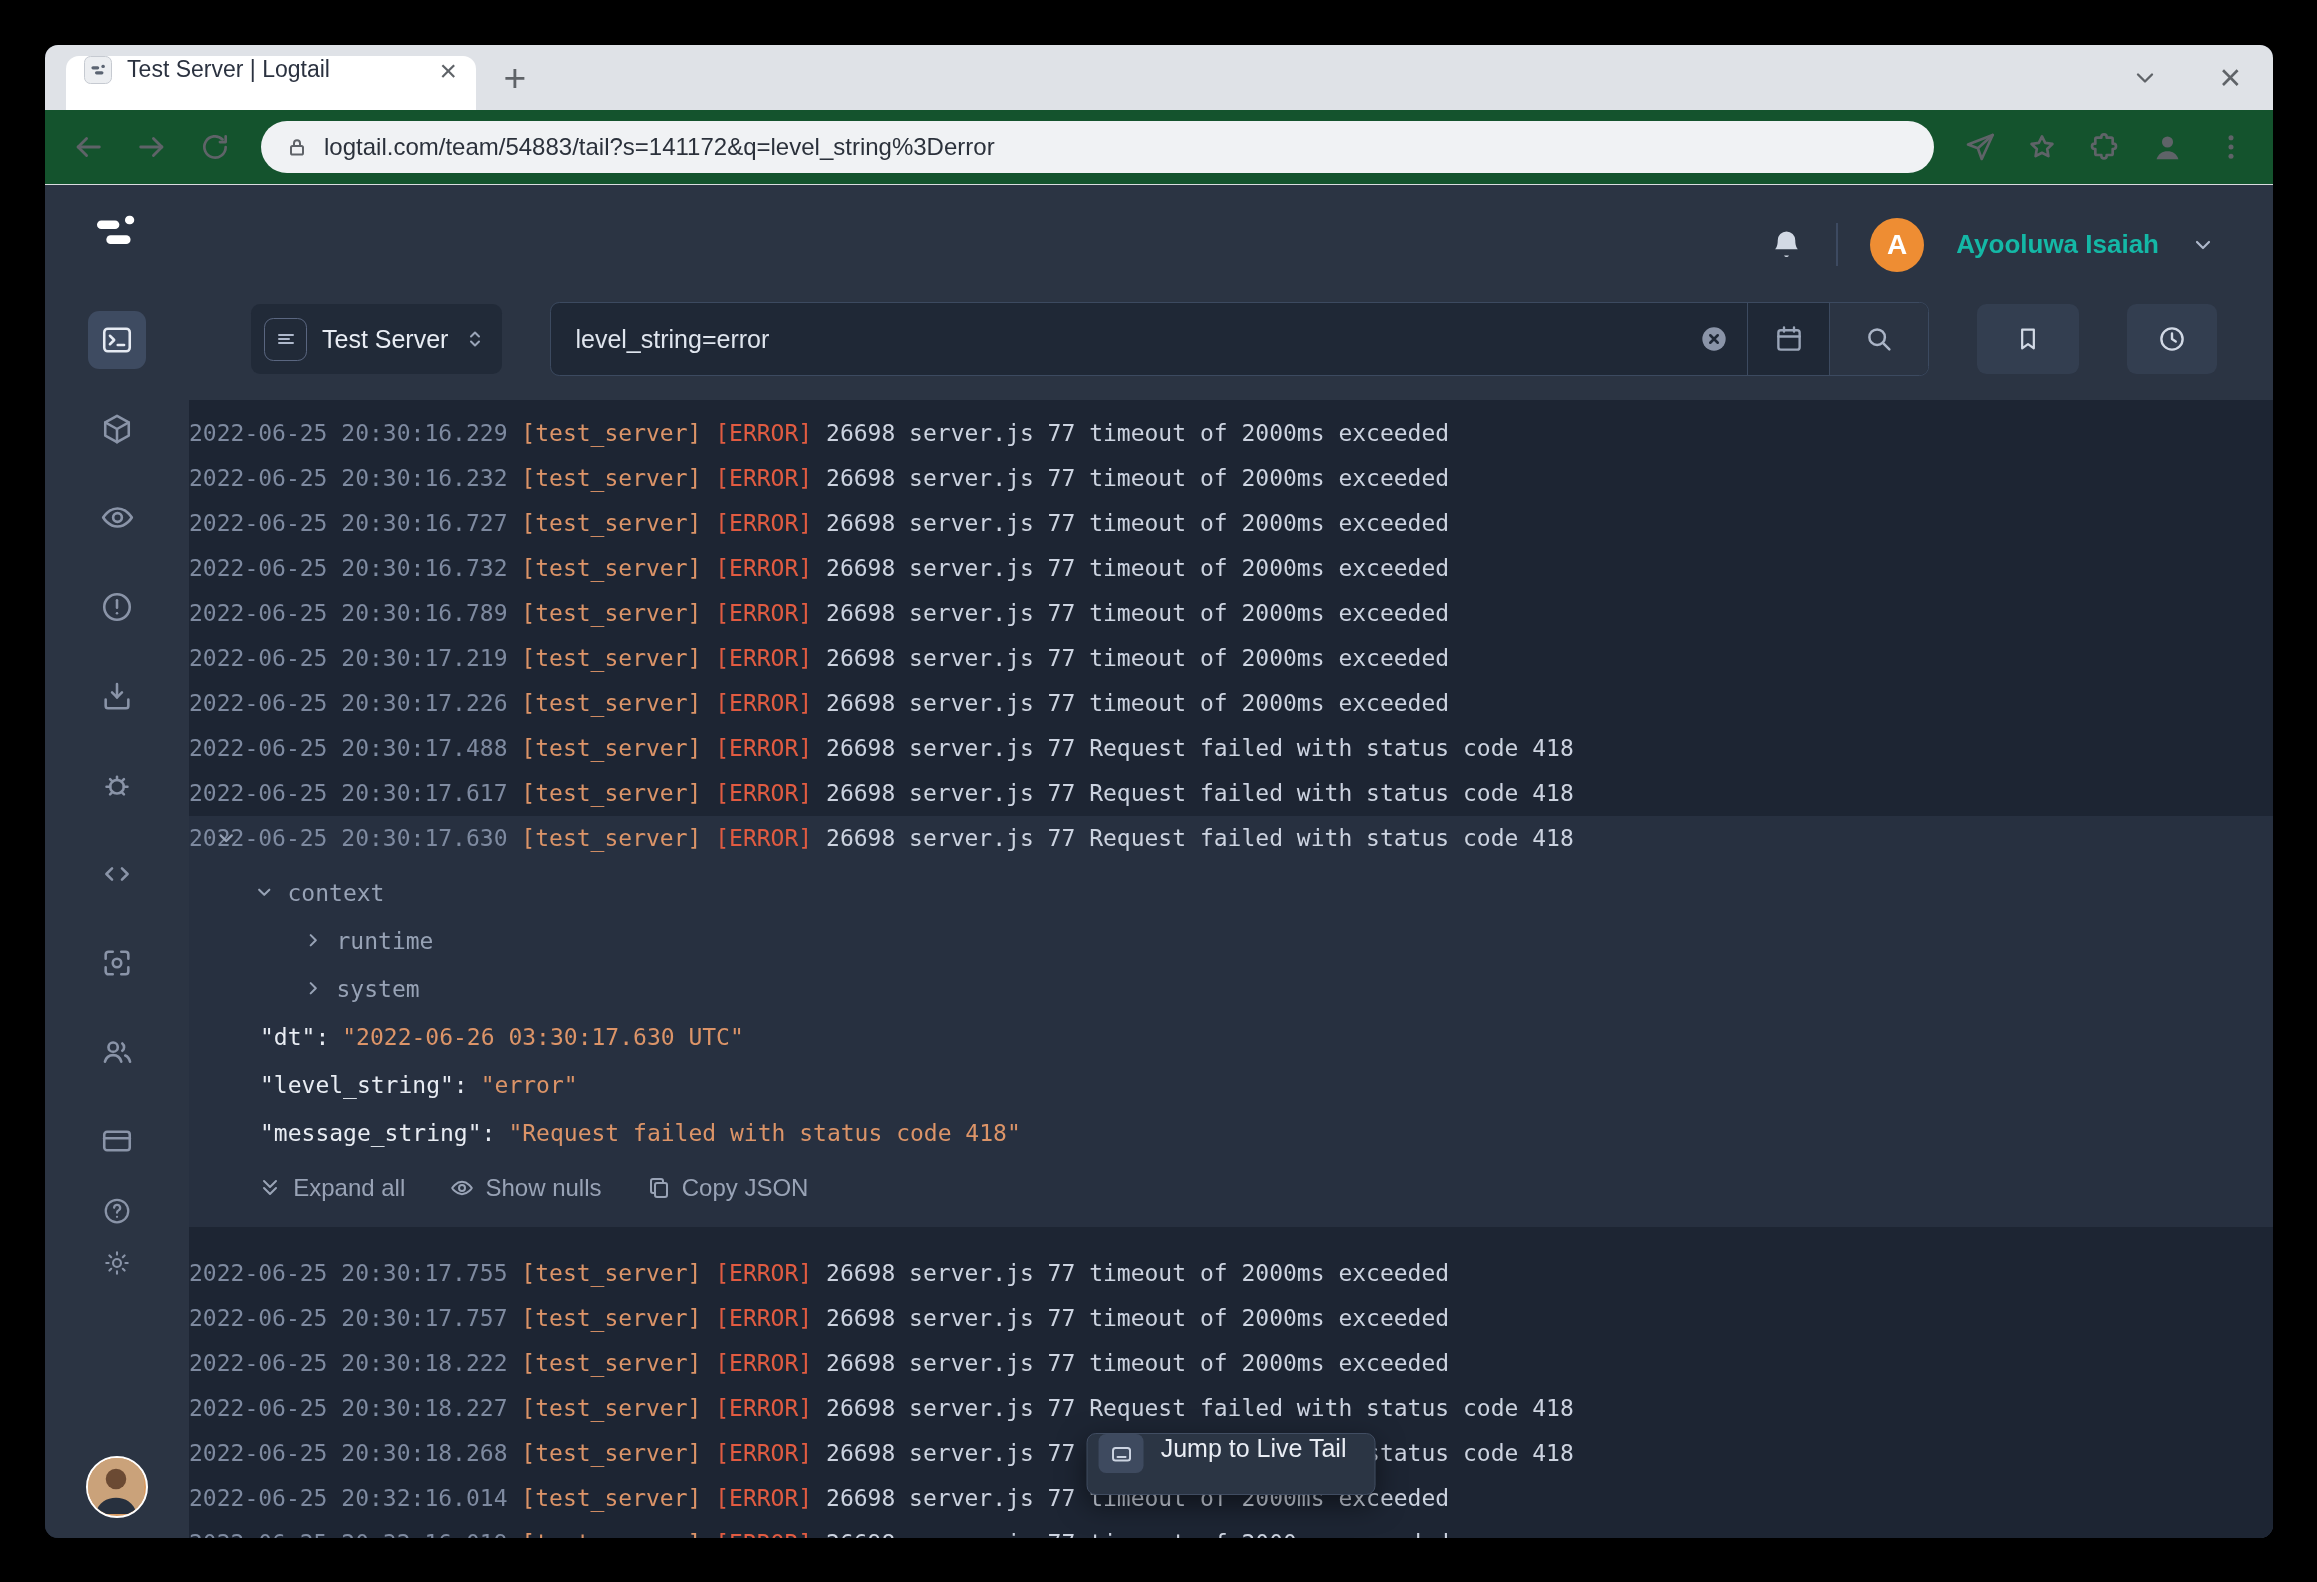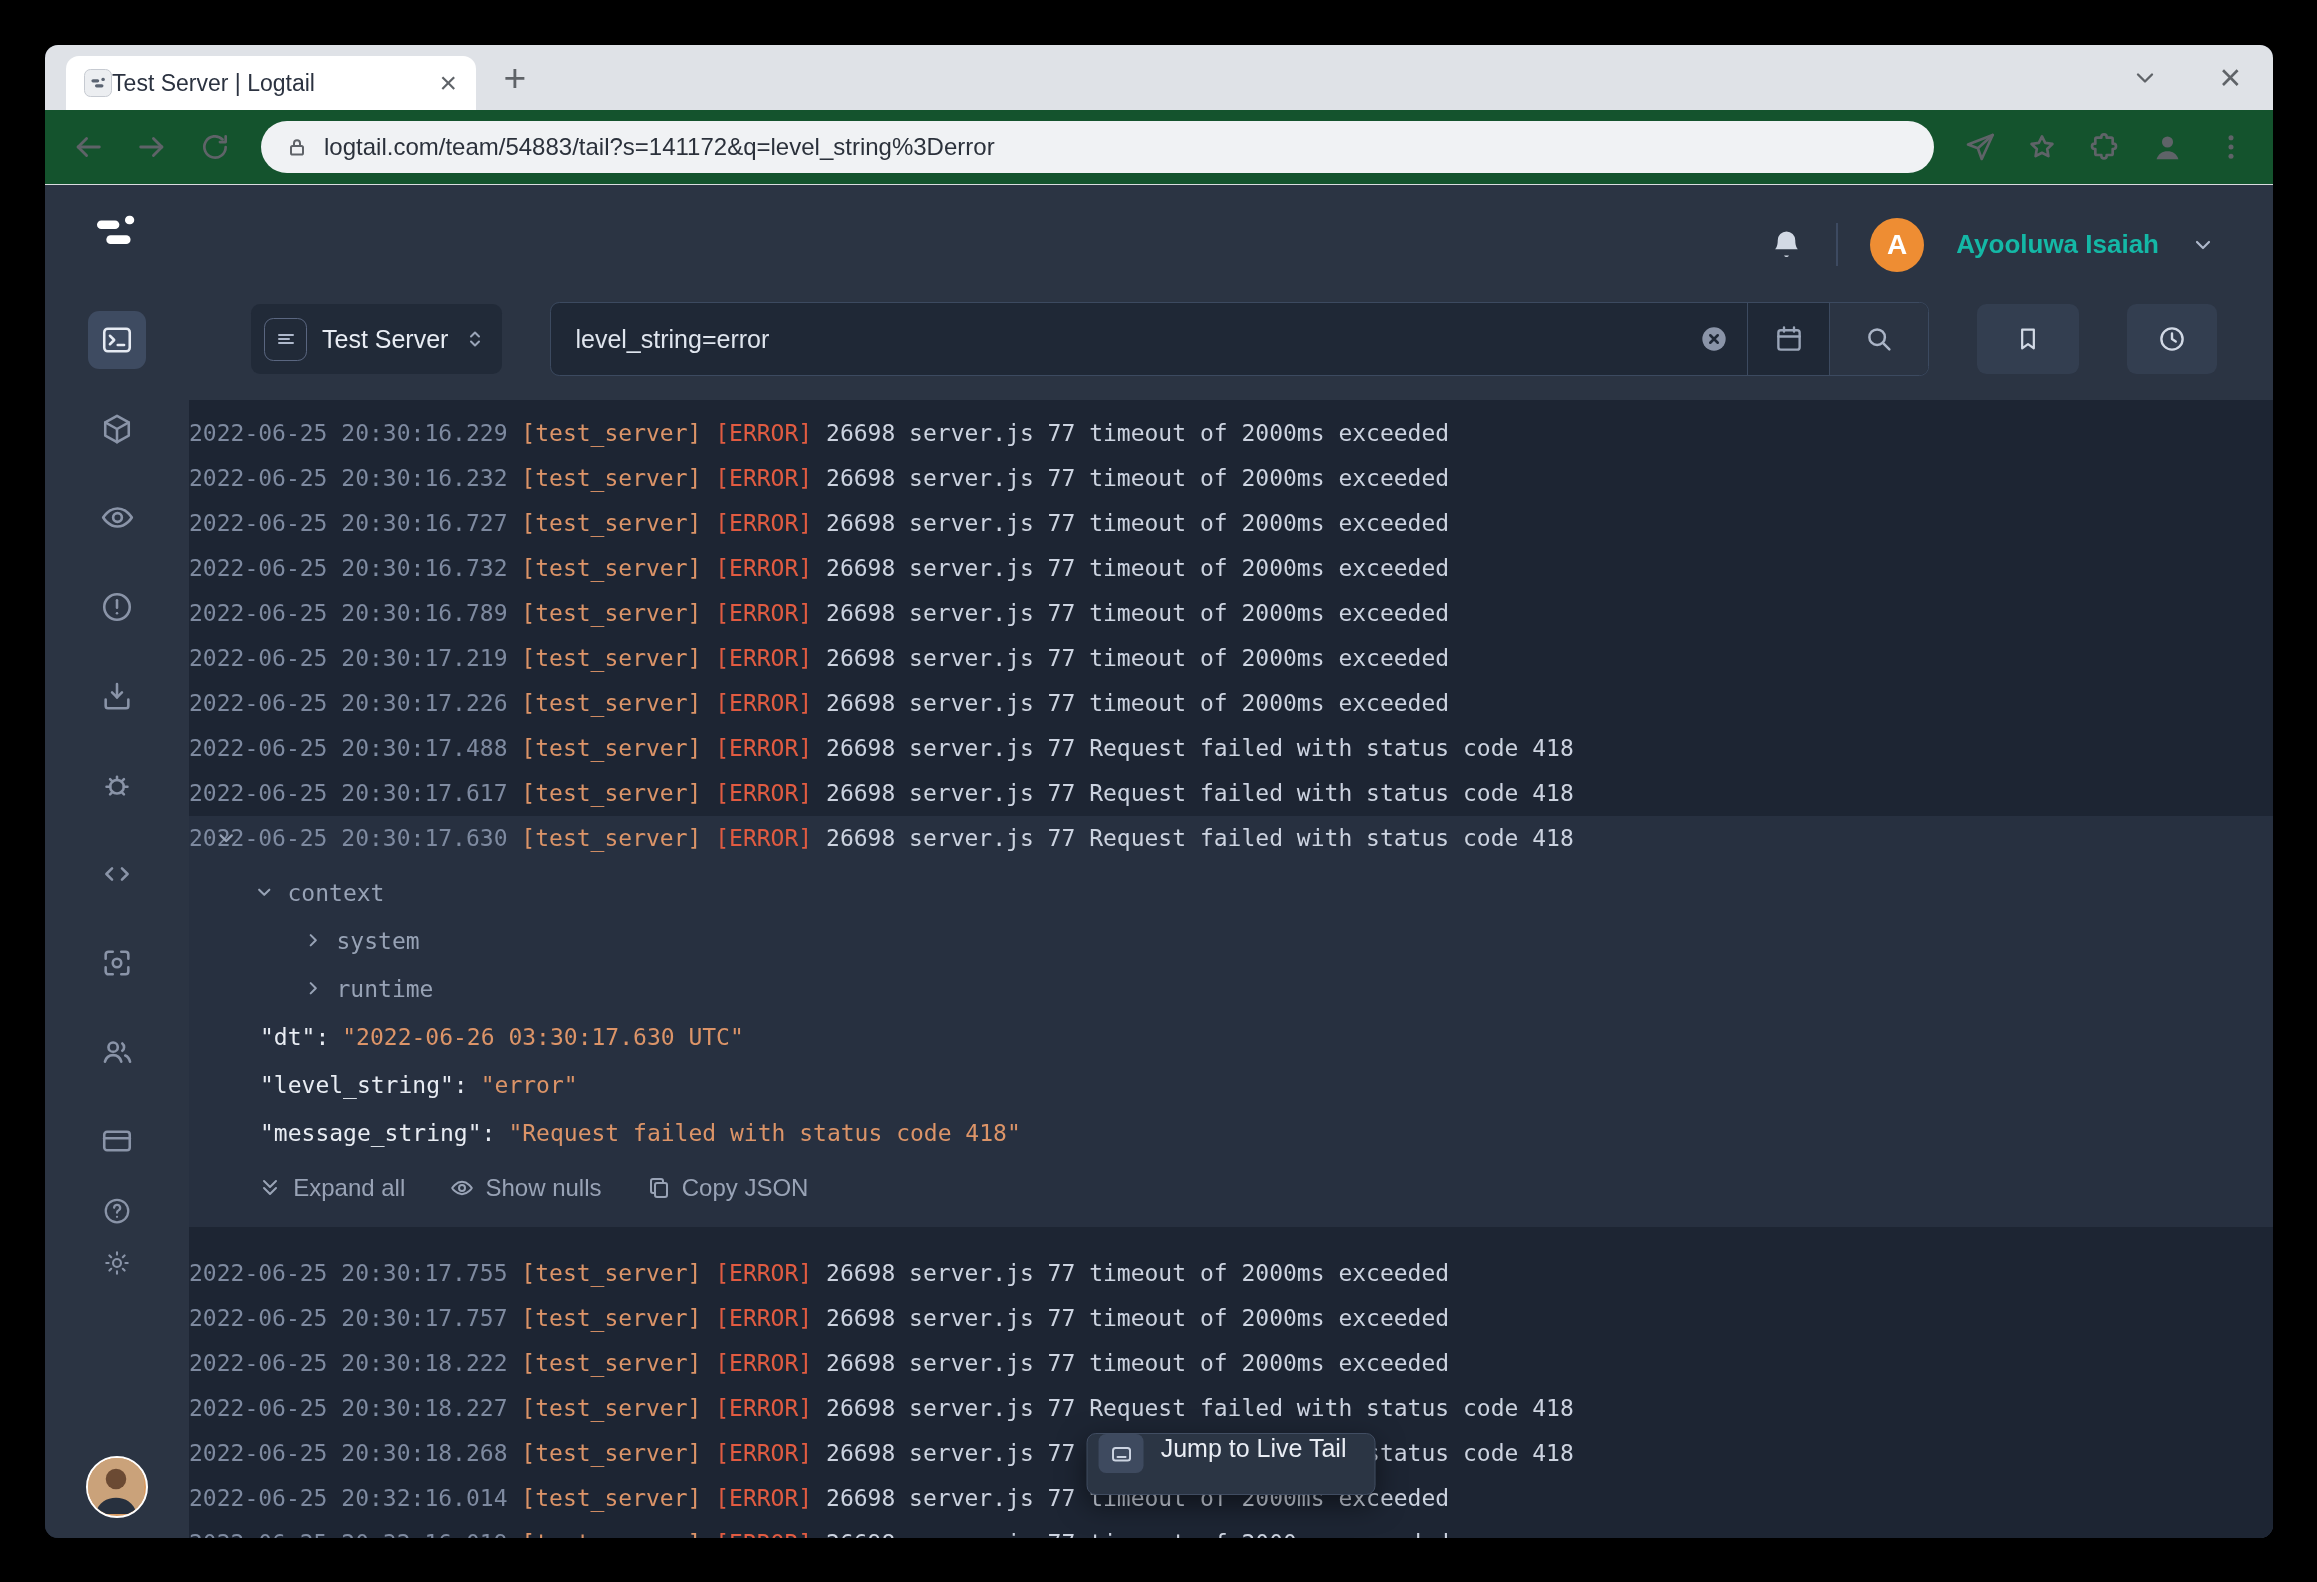--- a/index.html
+++ b/index.html
@@ -6,21 +6,21 @@
   html,body { width:2318px; height:1583px; background:#000; overflow:hidden;
               font-family:"Liberation Sans", sans-serif; }
 
   .window { position:absolute; left:45px; top:45px; width:2228px; height:1493px;
             border-radius:13px; overflow:hidden; background:#1d2533;
             display:flex; flex-direction:column; }
 
   
   .tabstrip { flex:0 0 65px; background:#dfe2e7; display:flex; align-items:flex-end; position:relative; }
   .tab { margin-left:20.5px; height:54px; width:410px; background:#fff;
-         border-radius:13px 13px 0 0; display:flex; align-items:center; padding:0 18.6px; }
+         border-radius:13px 13px 0 0; display:flex; padding:0 18.6px; gap:15px; }
   .favicon { width:28px; height:28px; border-radius:6.5px; background:#eceef1; border:1.9px solid #c6cad1;
              display:flex; align-items:center; justify-content:center; }
   .tab-title { flex:1; font-size:23px; color:#2b3240; white-space:nowrap; overflow:hidden; }
   .tab-close { color:#5f6368; font-size:30px; line-height:1; cursor:default; }
   .newtab { align-self:center; margin-left:28px; font-size:39px; color:#5f6368; line-height:1; }
   .win-controls { position:absolute; right:32px; top:0; height:65px; display:flex; align-items:center; gap:60px; color:#5f6368; }
   .win-close { font-size:37px; line-height:1; }
 
   .toolbar { flex:0 0 75px; background:#14532d; display:flex; align-items:center;
              padding:0 26px; gap:30px; border-bottom:0.9px solid #dadce0; }
@@ -461,27 +461,27 @@
             <div class="d-line ctx">
               <svg width="20.5" height="20.5" viewBox="0 0 24 24" fill="none" stroke="currentColor" stroke-width="2.4" stroke-linecap="round" stroke-linejoin="round">
                   <path d="m6 9 6 6 6-6"></path>
                 </svg>
               <span>context</span>
             </div>
             <div class="d-line child">
               <svg width="20.5" height="20.5" viewBox="0 0 24 24" fill="none" stroke="currentColor" stroke-width="2.4" stroke-linecap="round" stroke-linejoin="round">
                   <path d="m9 6 6 6-6 6"></path>
                 </svg>
-              <span>system</span>
+              <span>runtime</span>
             </div>
             <div class="d-line child">
               <svg width="20.5" height="20.5" viewBox="0 0 24 24" fill="none" stroke="currentColor" stroke-width="2.4" stroke-linecap="round" stroke-linejoin="round">
                   <path d="m9 6 6 6-6 6"></path>
                 </svg>
-              <span>runtime</span>
+              <span>system</span>
             </div>
             <div class="d-line field">
               <span class="k">"dt":</span>
                 <span class="v">"2022-06-26 03:30:17.630 UTC"</span>
             </div>
             <div class="d-line field">
               <span class="k">"level_string":</span>
                 <span class="v">"error"</span>
             </div>
             <div class="d-line field">

